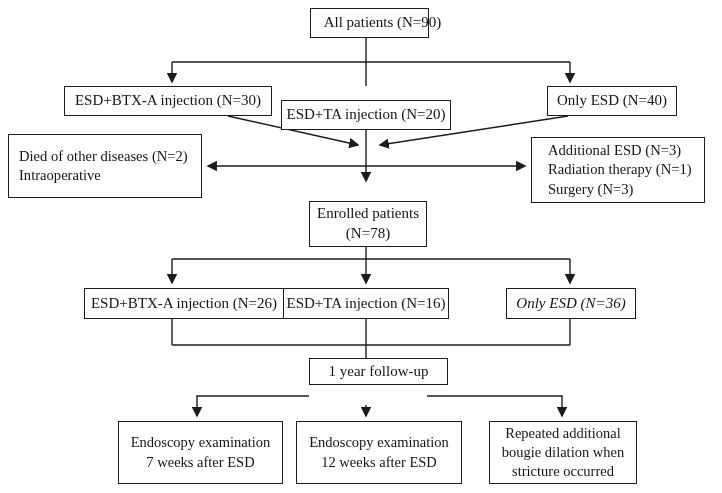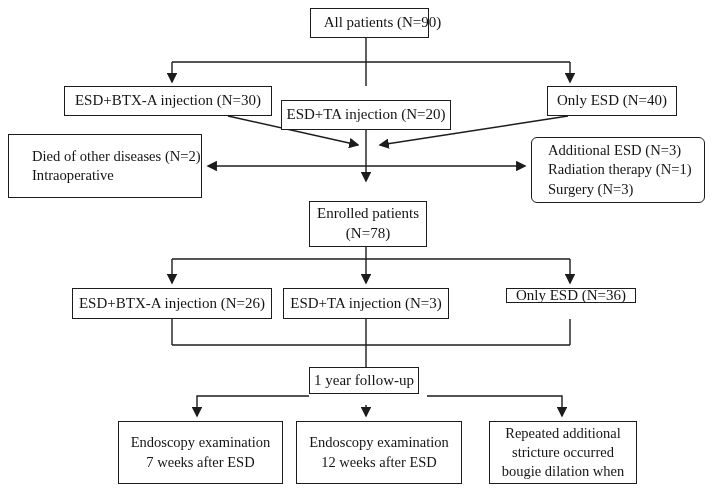--- a/index.html
+++ b/index.html
@@ -23,27 +23,27 @@
   }
   .box.left-align { align-items:flex-start; text-align:left; }
   .box.small { font-size:14.5px; }
   .box span { display:block; white-space:nowrap; }
 
   
   #b-all      { left:310px; top:8px;   width:119px; height:30px;padding-left:26px; }
   #b-arm1-btx { left:64px;  top:86px;  width:208px; height:30px; }
   #b-arm1-ta  { left:281px; top:100px;  width:170px; height:30px; }
   #b-arm1-esd { left:503px; top:86px;  width:130px; height:30px;margin-left:44px; }
-  #b-exc-l    { left:8px;   top:134px; width:194px; height:64px; padding-left:23px; font-size:14.6px; }
-  #b-exc-r    { left:531px; top:137px; width:174px; height:66px; padding-left:16px; font-size:14.6px;border-radius:6px; }
+  #b-exc-l    { left:8px;   top:134px; width:194px; height:64px; padding-left:10px; font-size:14.6px; }
+  #b-exc-r    { left:531px; top:137px; width:174px; height:66px; padding-left:16px; font-size:14.6px; }
   #b-enrolled { left:309px; top:201px; width:118px; height:46px; }
-  #b-arm2-btx { left:72px;  top:288px; width:200px; height:31px; }
+  #b-arm2-btx { left:84px;  top:288px; width:200px; height:31px; }
   #b-arm2-ta  { left:283px; top:288px; width:166px; height:31px; }
-  #b-arm2-esd { left:506px; top:288px; width:130px; height:15px; }
-  #b-followup { left:309px; top:367px; width:110px; height:27px; }
+  #b-arm2-esd { left:506px; top:288px; width:130px; height:31px;font-style:italic; }
+  #b-followup { left:309px; top:358px; width:139px; height:27px; }
   #b-out-l    { left:118px; top:421px; width:165px; height:63px; }
   #b-out-m    { left:296px; top:421px; width:166px; height:63px; }
   #b-out-r    { left:489px; top:421px; width:148px; height:63px;text-align:right; }
 </style>
 </head>
 <body>
 
 <div id="canvas">
 
   <svg id="connectors" viewBox="0 0 722 493" xmlns="http://www.w3.org/2000/svg">
@@ -107,37 +107,37 @@
 
   <div class="box" id="b-enrolled">
     <span>Enrolled patients</span>
     <span>(N=78)</span>
   </div>
 
   <div class="box" id="b-arm2-btx">
     <span>ESD+BTX-A injection (N=26)</span>
   </div>
   <div class="box" id="b-arm2-ta">
-    <span>ESD+TA injection (N=3)</span>
+    <span>ESD+TA injection (N=16)</span>
   </div>
   <div class="box" id="b-arm2-esd">
     <span>Only ESD (N=36)</span>
   </div>
 
   <div class="box" id="b-followup">
     <span>1 year follow-up</span>
   </div>
 
   <div class="box small" id="b-out-l">
     <span>Endoscopy examination</span>
     <span>7 weeks after ESD</span>
   </div>
   <div class="box small" id="b-out-m">
     <span>Endoscopy examination</span>
     <span>12 weeks after ESD</span>
   </div>
   <div class="box small" id="b-out-r">
     <span>Repeated additional</span>
+    <span>bougie dilation when</span>
     <span>stricture occurred</span>
-    <span>bougie dilation when</span>
   </div>
 
 </div>
 
 </body></html>

